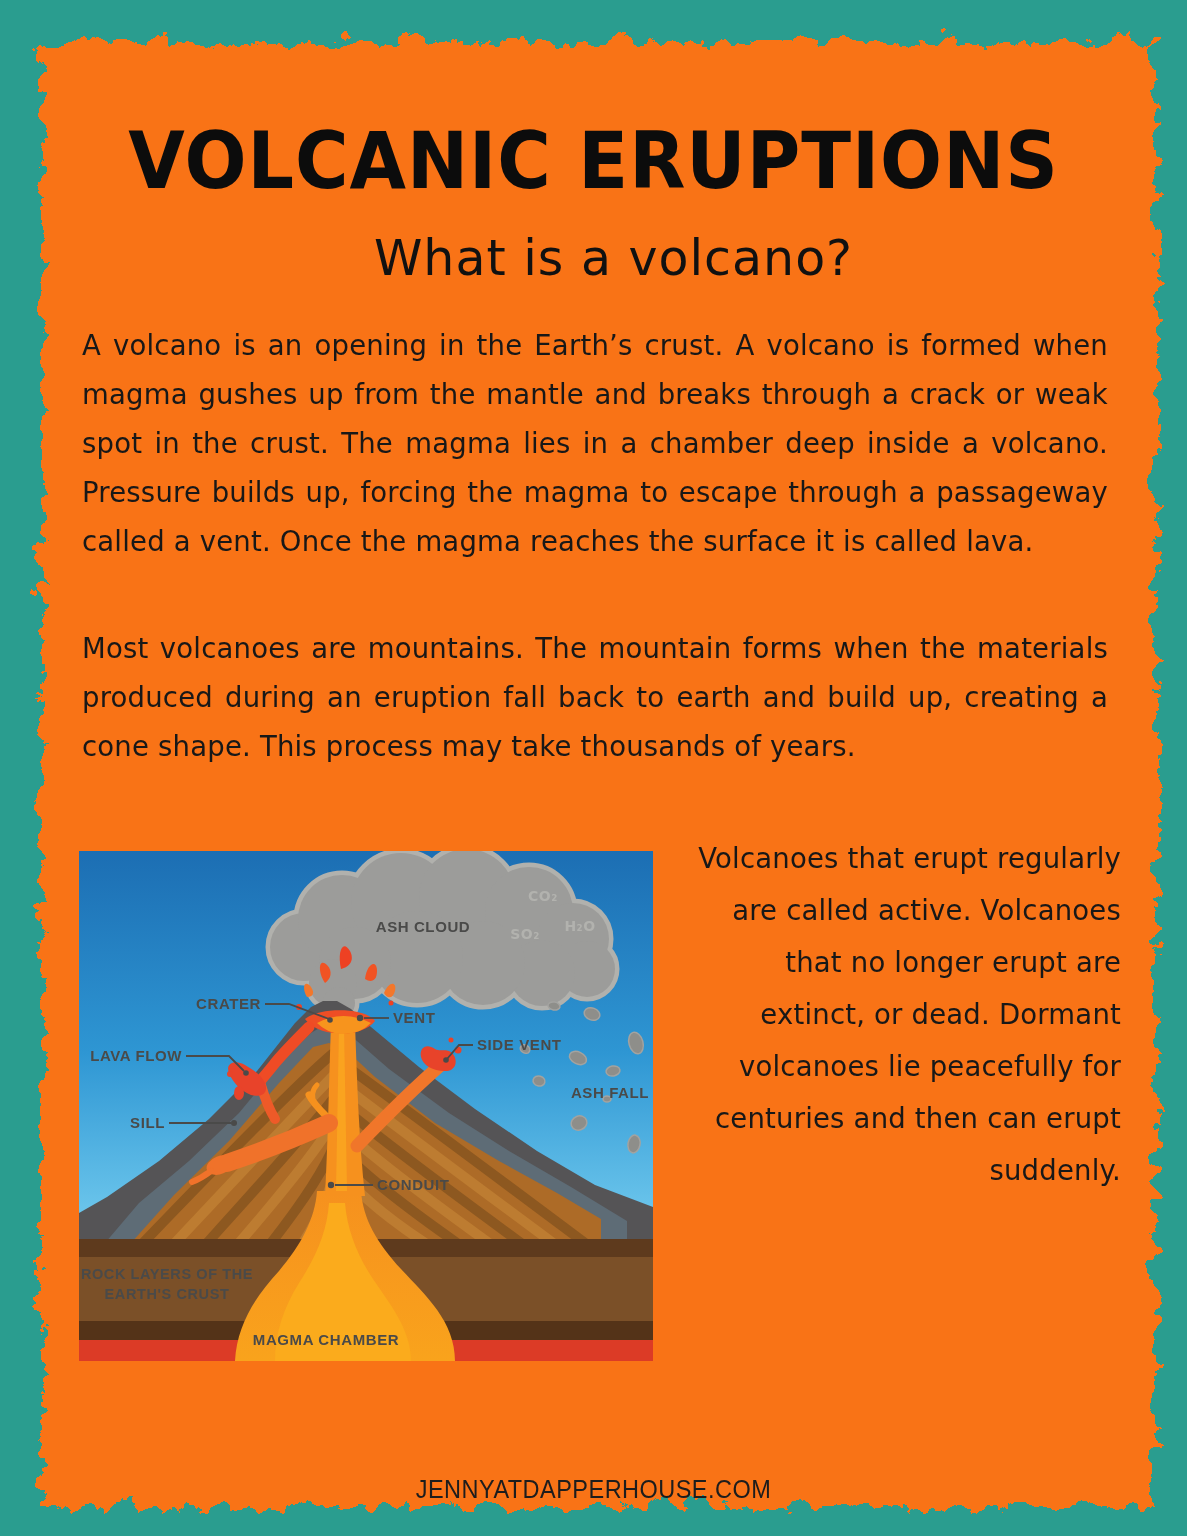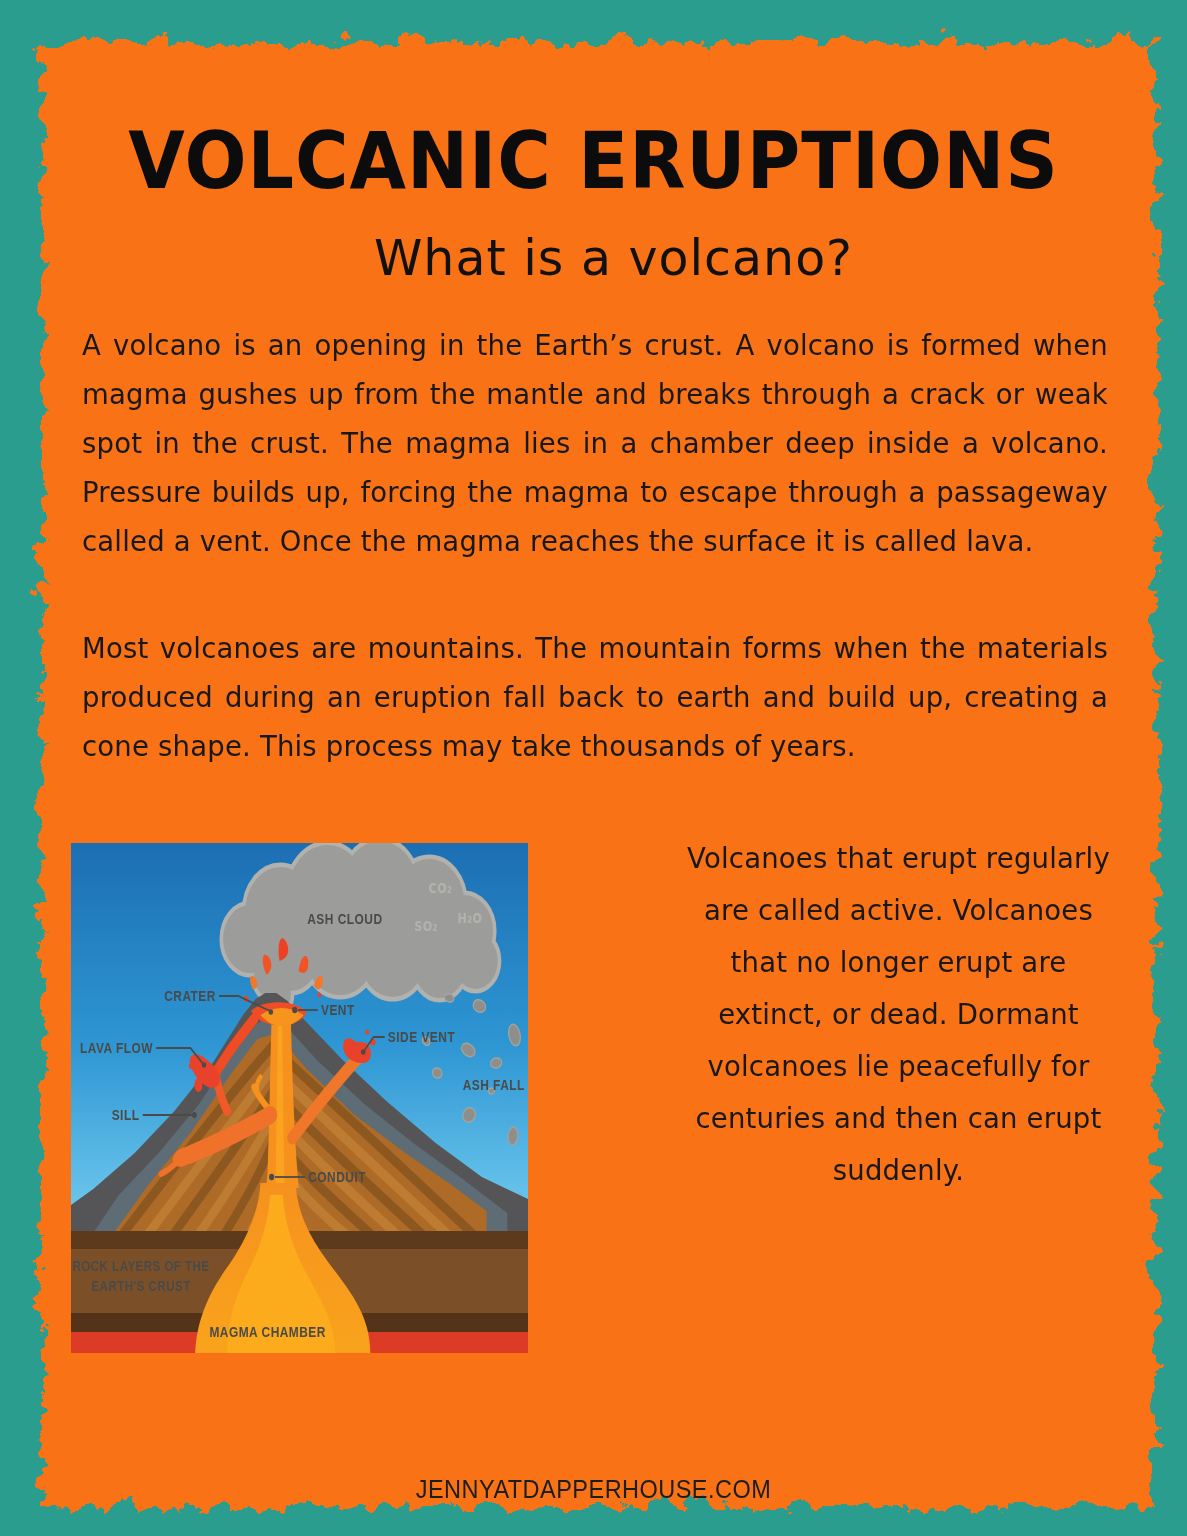--- a/index.html
+++ b/index.html
@@ -22,23 +22,23 @@
   .page-subtitle{
     position:absolute;top:230px;left:0;width:100%;margin:0;text-align:center;
     font-weight:400;font-size:49px;letter-spacing:1px;color:#111111;padding-left:20px;
   }
   .bodytext{
     position:absolute;margin:0;font-size:27.5px;line-height:49px;
     color:#181818;letter-spacing:0.2px;
   }
   .para-1{left:82px;top:321px;width:1026px;text-align:justify;}
   .para-2{left:82px;top:624px;width:1026px;text-align:justify;}
-  .para-side{left:676px;top:832px;width:445px;line-height:52px;text-align:center;}
+  .para-side{left:676px;top:832px;width:445px;line-height:52px;text-align:right;}
   .diagram{
-    position:absolute;left:63px;top:835px;width:457px;height:510px;margin:8px;
+    position:absolute;left:63px;top:835px;width:574px;height:510px;margin:16px;
   }
   .diagram svg{display:block;width:100%;height:100%;}
   .dg-label{
     font-family:"Liberation Sans",sans-serif;font-weight:bold;
     fill:var(--label-gray);font-size:15px;letter-spacing:0.6px;
   }
   .dg-label-sm{
     font-family:"Liberation Sans",sans-serif;font-weight:bold;
     fill:var(--label-gray);font-size:14.5px;letter-spacing:0.6px;
   }

